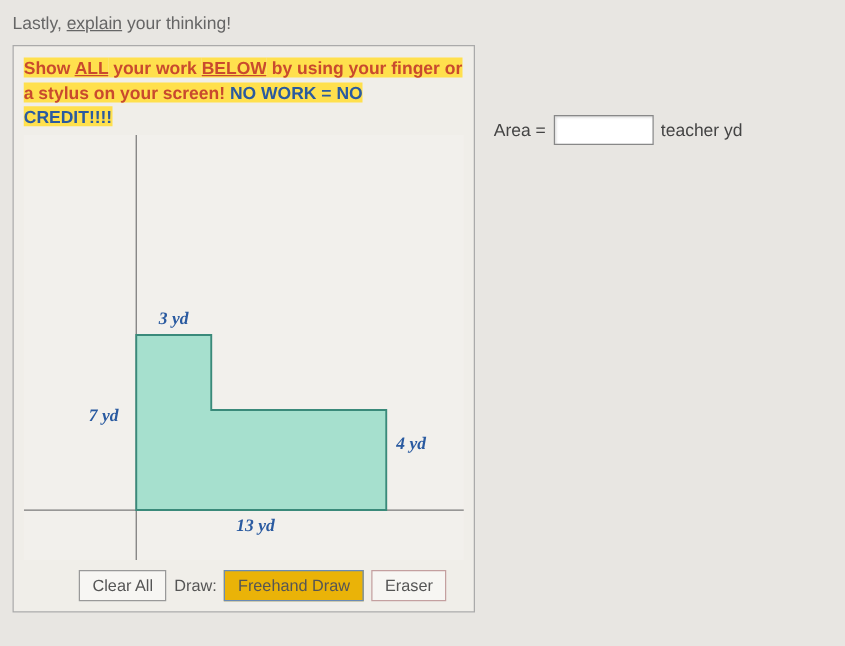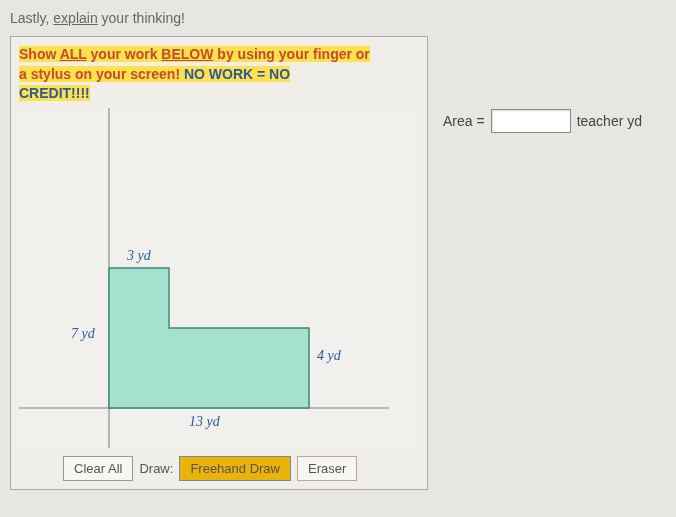--- a/index.html
+++ b/index.html
@@ -18,41 +18,42 @@
     color: #666;
   }
   .heading .underline {
     text-decoration: underline;
   }
   .container {
     display: flex;
     gap: 15px;
   }
   .left-panel {
-    width: 418px;
+    width: 370px;
     border: 1px solid #aaa;
     background: #f0eee9;
     padding: 8px;
   }
   .right-panel {
     flex: 1;
   }
   .instructions {
     font-weight: bold;
     line-height: 1.4;
     margin-bottom: 4px;
     color: #c94a2e;
   }
   .hl-yellow { background: #ffe04d; }
   .nowork { color: #2a5aa0; }
   .canvas-area {
     position: relative;
     height: 340px;
     background: #f2f0ec;
     overflow: hidden;
+    font-weight: bold;
   }
   .shape-svg {
     position: absolute;
     top: 0; left: 0;
   }
   .dim-label {
     position: absolute;
     color: #2a5aa0;
     font-style: italic;
     font-size: 14px;
@@ -78,21 +79,21 @@
     border-color: #6a8bb5;
   }
   .btn.eraser {
     border-color: #c4a0a0;
   }
   .draw-label {
     font-size: 13px;
     color: #555;
   }
   .area-row {
-    margin-top: 73px;
+    margin-top: 56px;
     display: flex;
     align-items: center;
     gap: 6px;
     color: #444;
   }
   .area-input {
     width: 80px;
     height: 24px;
     border: 1px solid #888;
     background: #fff;

